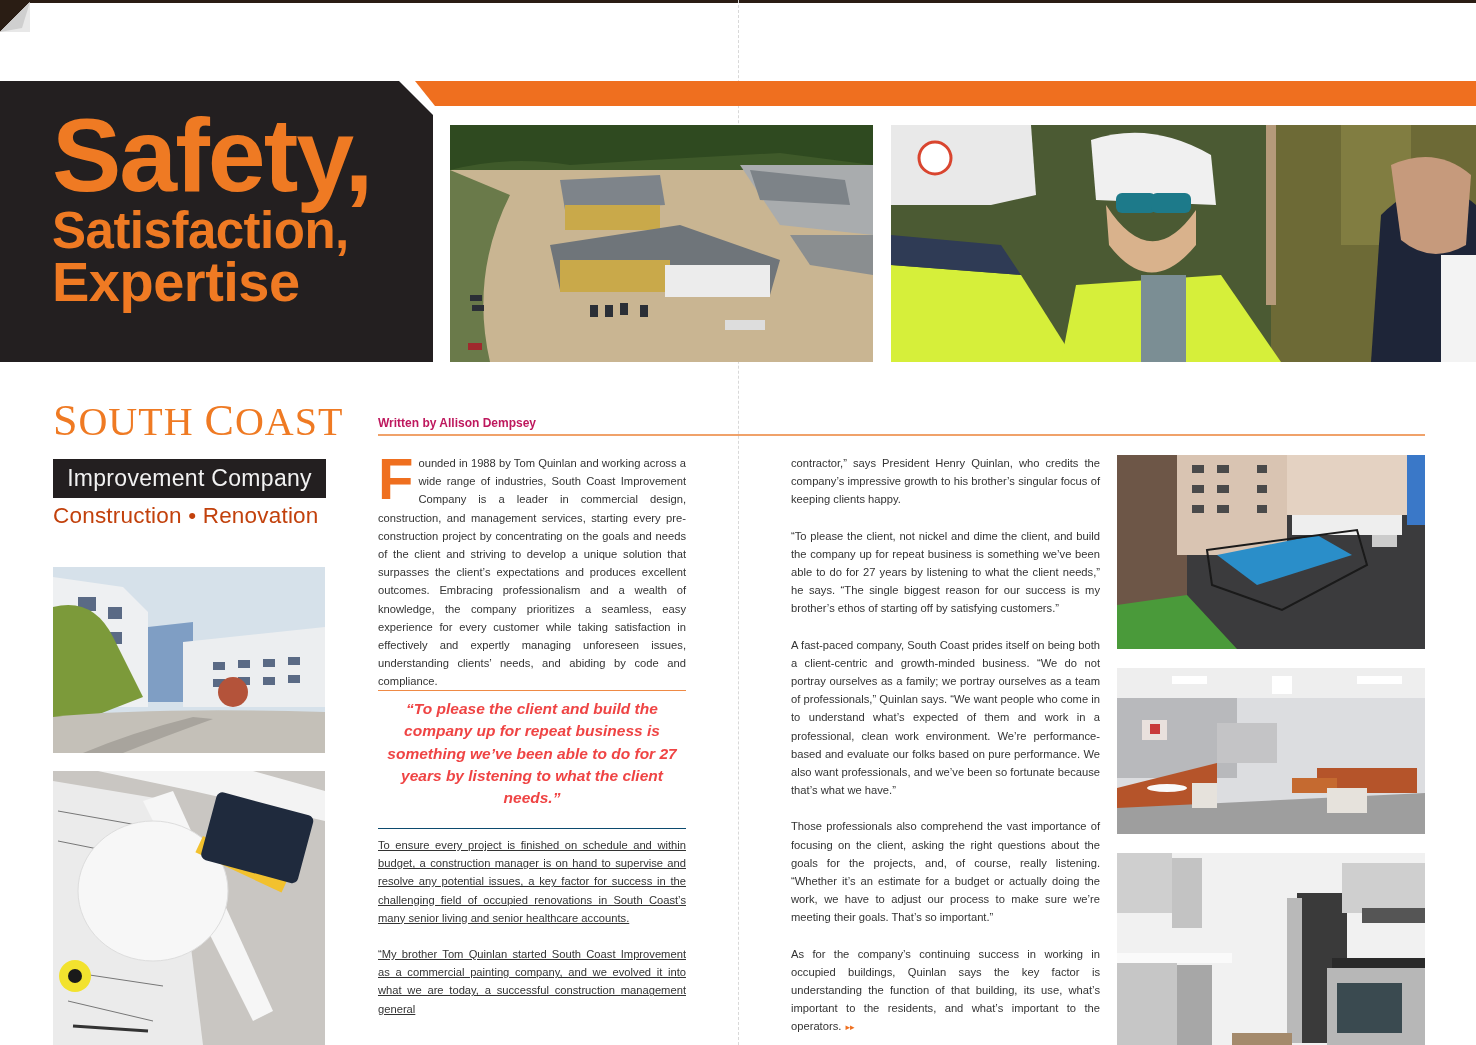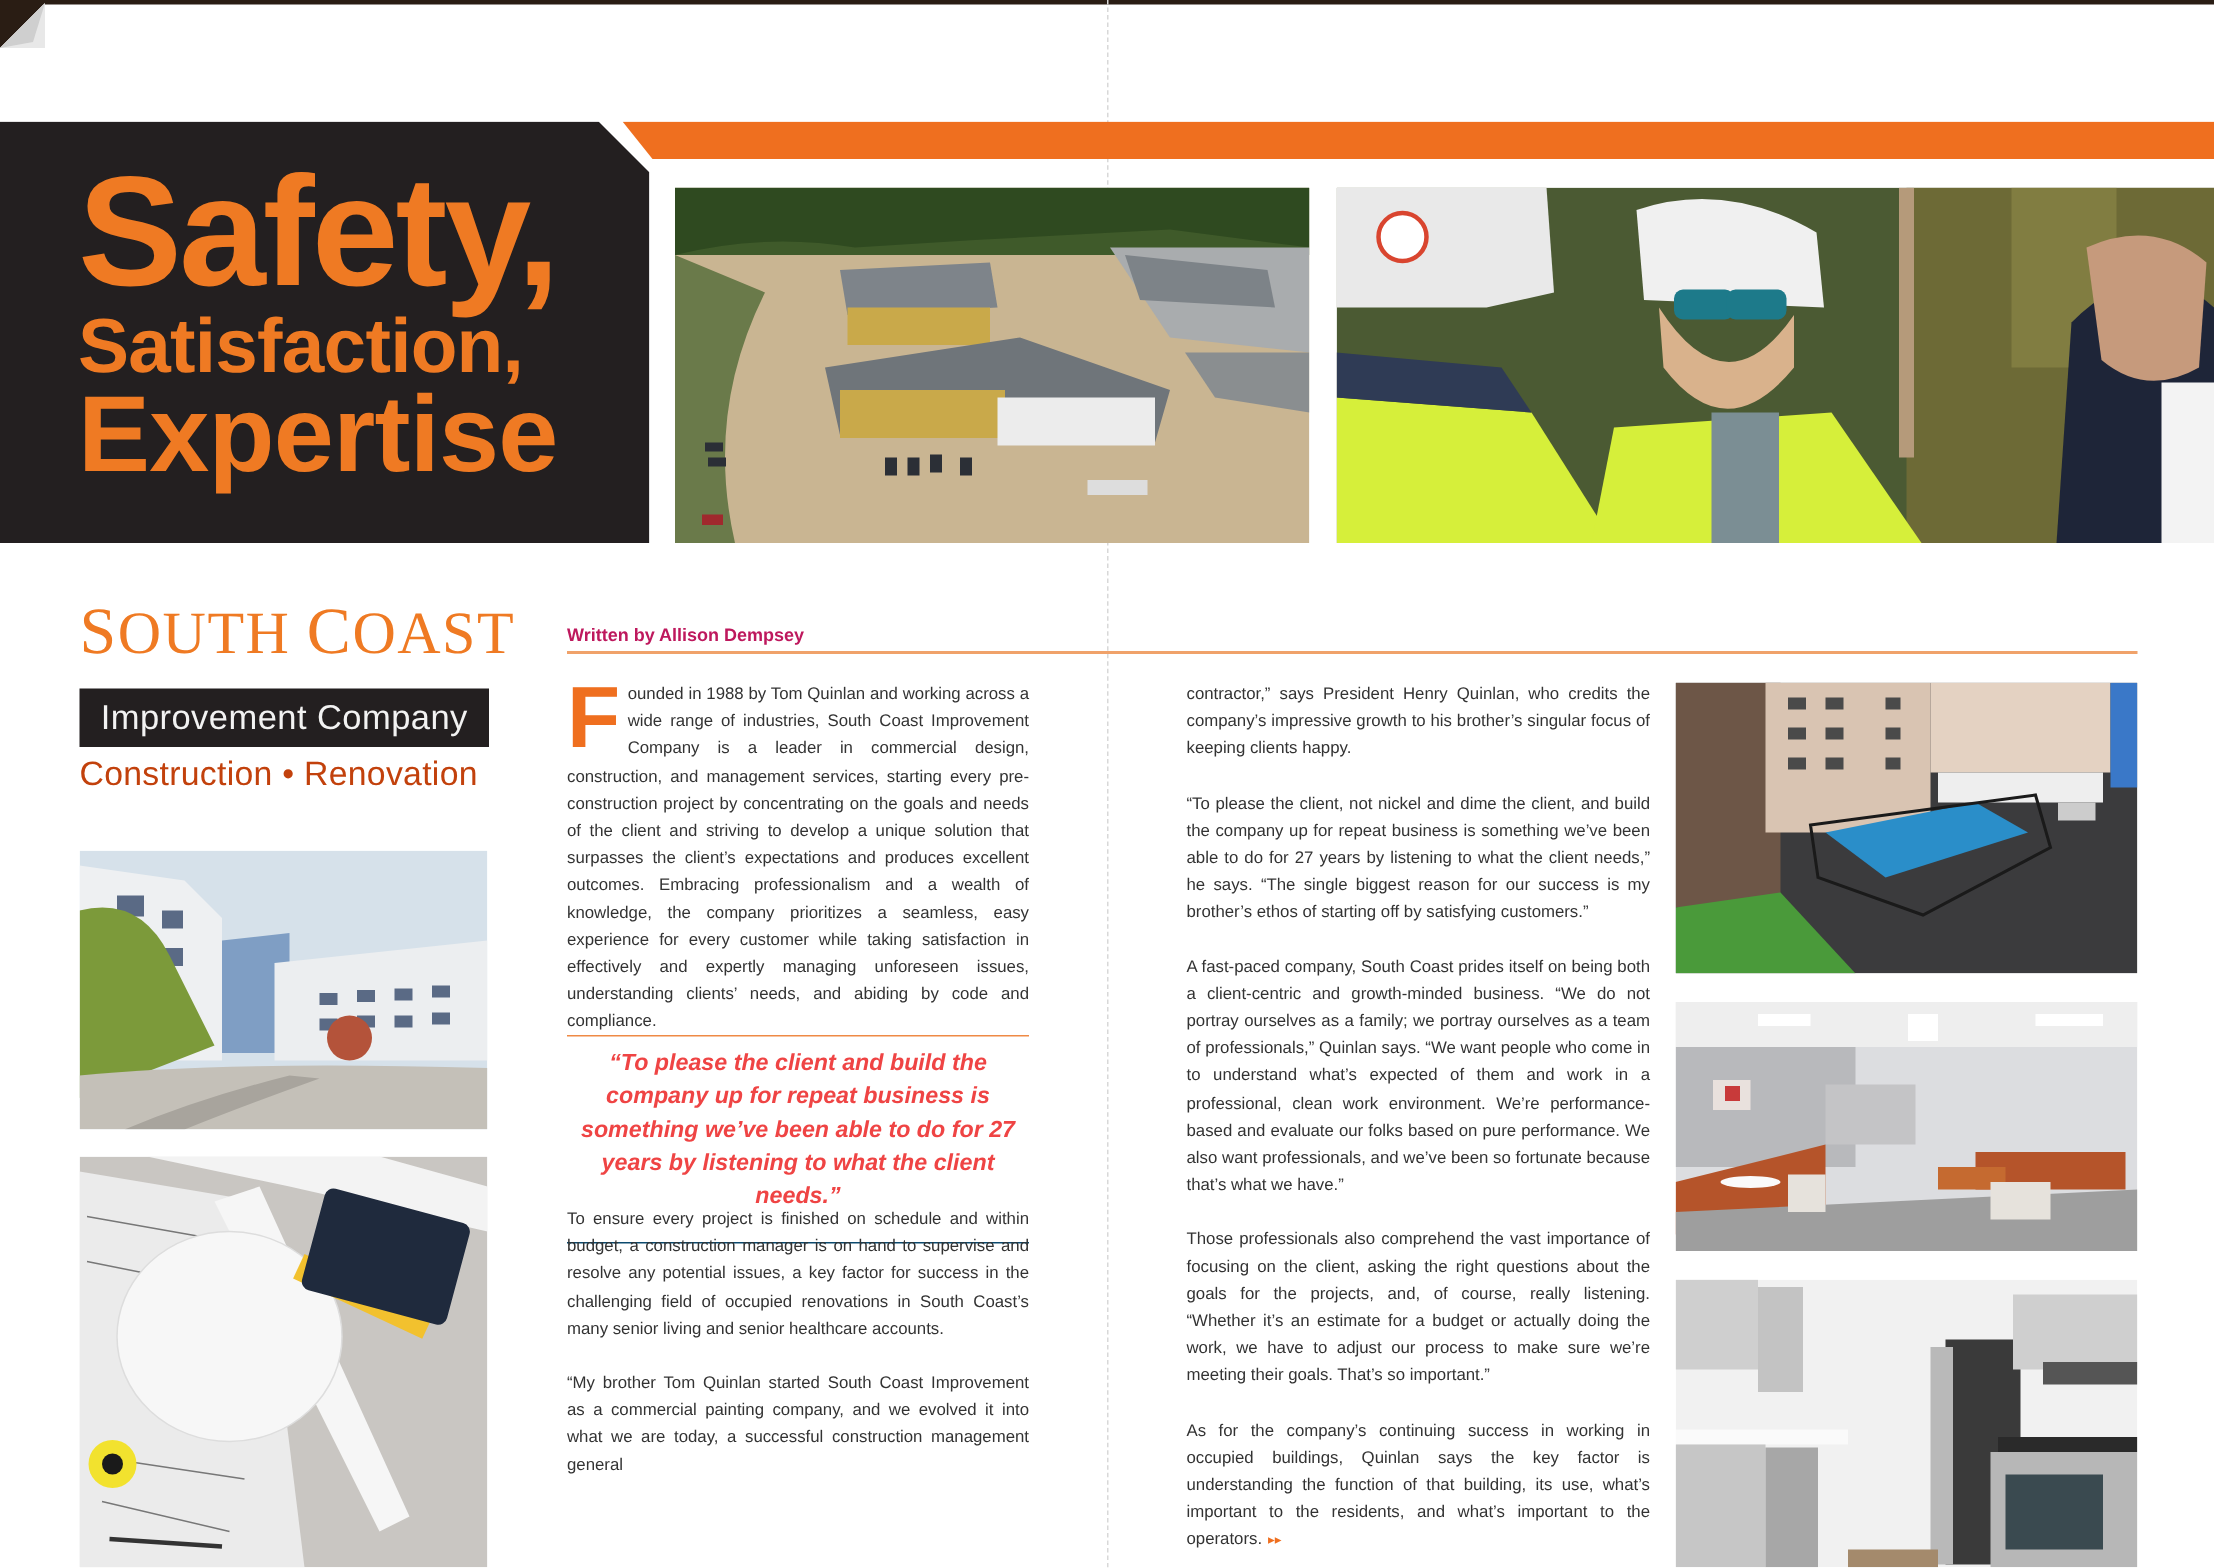--- a/index.html
+++ b/index.html
@@ -17,21 +17,21 @@
     position:absolute; left:0; top:81px; width:433px; height:281px; background:#231f20;
     clip-path: polygon(0 0, 399px 0, 433px 34px, 433px 281px, 0 281px);
   }
   .orange-bar {
     position:absolute; left:415px; top:81px; width:1061px; height:25px; background:#ef6f1f;
     clip-path: polygon(0 0, 100% 0, 100% 100%, 20px 100%);
   }
   .headline { position:absolute; left:52px; top:103px; color:#ef7a23; font-weight:bold; line-height:1; }
   .hl1 { font-size:104px; letter-spacing:-2px; display:block; }
   .hl2 { font-size:51px; letter-spacing:-0.5px; display:block; margin-top:-2px; }
-  .hl3 { font-size:72px; letter-spacing:-0.5px; display:block; margin-top:-2px; }
+  .hl3 { font-size:56px; letter-spacing:-0.5px; display:block; margin-top:-2px; }
 
   .photo { position:absolute; overflow:hidden; }
   .photo svg { display:block; width:100%; height:100%; }
 
   
   .logo-top {
     position:absolute; left:53px; top:395px; width:275px; color:#ef7a23;
     font-family:"Liberation Serif", serif; font-size:40px; letter-spacing:1px; white-space:nowrap;
   }
   .logo-top .big { font-size:44px; }
@@ -184,21 +184,21 @@
 <div class="byline">Written by Allison Dempsey</div>
 <div class="rule"></div>
 
 <div class="col" style="left:378px;top:454px;width:308px;">
   <span class="drop">F</span>
   <p>ounded in 1988 by Tom Quinlan and working across a wide range of industries, South Coast Improvement Company is a leader in commercial design, construction, and management services, starting every pre-construction project by concentrating on the goals and needs of the client and striving to develop a unique solution that surpasses the client’s expectations and produces excellent outcomes. Embracing professionalism and a wealth of knowledge, the company prioritizes a seamless, easy experience for every customer while taking satisfaction in effectively and expertly managing unforeseen issues, understanding clients’ needs, and abiding by code and compliance.</p>
 </div>
 
 <div class="pull">“To please the client and build the company up for repeat business is something we’ve been able to do for 27 years by listening to what the client needs.”</div>
 
-<div class="col" style="left:378px;top:804px;width:308px;">
+<div class="col" style="left:378px;top:836px;width:308px;text-decoration:underline;">
   <p>To ensure every project is finished on schedule and within budget, a construction manager is on hand to supervise and resolve any potential issues, a key factor for success in the challenging field of occupied renovations in South Coast’s many senior living and senior healthcare accounts.</p>
   <p>“My brother Tom Quinlan started South Coast Improvement as a commercial painting company, and we evolved it into what we are today, a successful construction management general</p>
 </div>
 
 <div class="col" style="left:791px;top:454px;width:309px;">
   <p>contractor,” says President Henry Quinlan, who credits the company’s impressive growth to his brother’s singular focus of keeping clients happy.</p>
   <p>“To please the client, not nickel and dime the client, and build the company up for repeat business is something we’ve been able to do for 27 years by listening to what the client needs,” he says. “The single biggest reason for our success is my brother’s ethos of starting off by satisfying customers.”</p>
   <p>A fast-paced company, South Coast prides itself on being both a client-centric and growth-minded business. “We do not portray ourselves as a family; we portray ourselves as a team of professionals,” Quinlan says. “We want people who come in to understand what’s expected of them and work in a professional, clean work environment. We’re performance-based and evaluate our folks based on pure performance. We also want professionals, and we’ve been so fortunate because that’s what we have.”</p>
   <p>Those professionals also comprehend the vast importance of focusing on the client, asking the right questions about the goals for the projects, and, of course, really listening. “Whether it’s an estimate for a budget or actually doing the work, we have to adjust our process to make sure we’re meeting their goals. That’s so important.”</p>
   <p><span>As for the company’s continuing success in working in occupied buildings, Quinlan says the key factor is understanding the function of that building, its use, what’s important to the residents, and what’s important to the operators.</span><span class="end-mark">▸▸</span></p>

